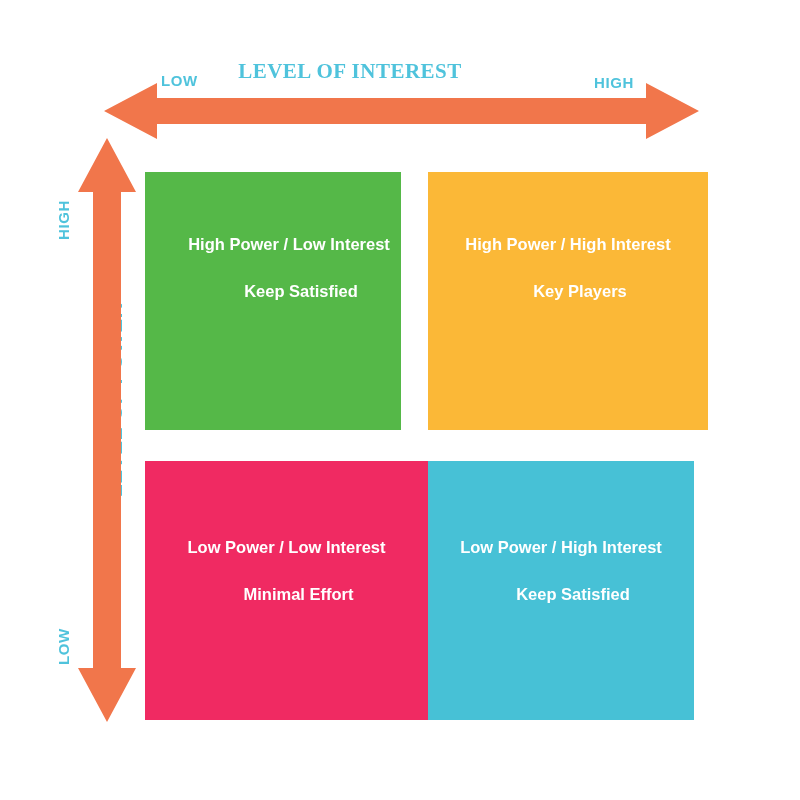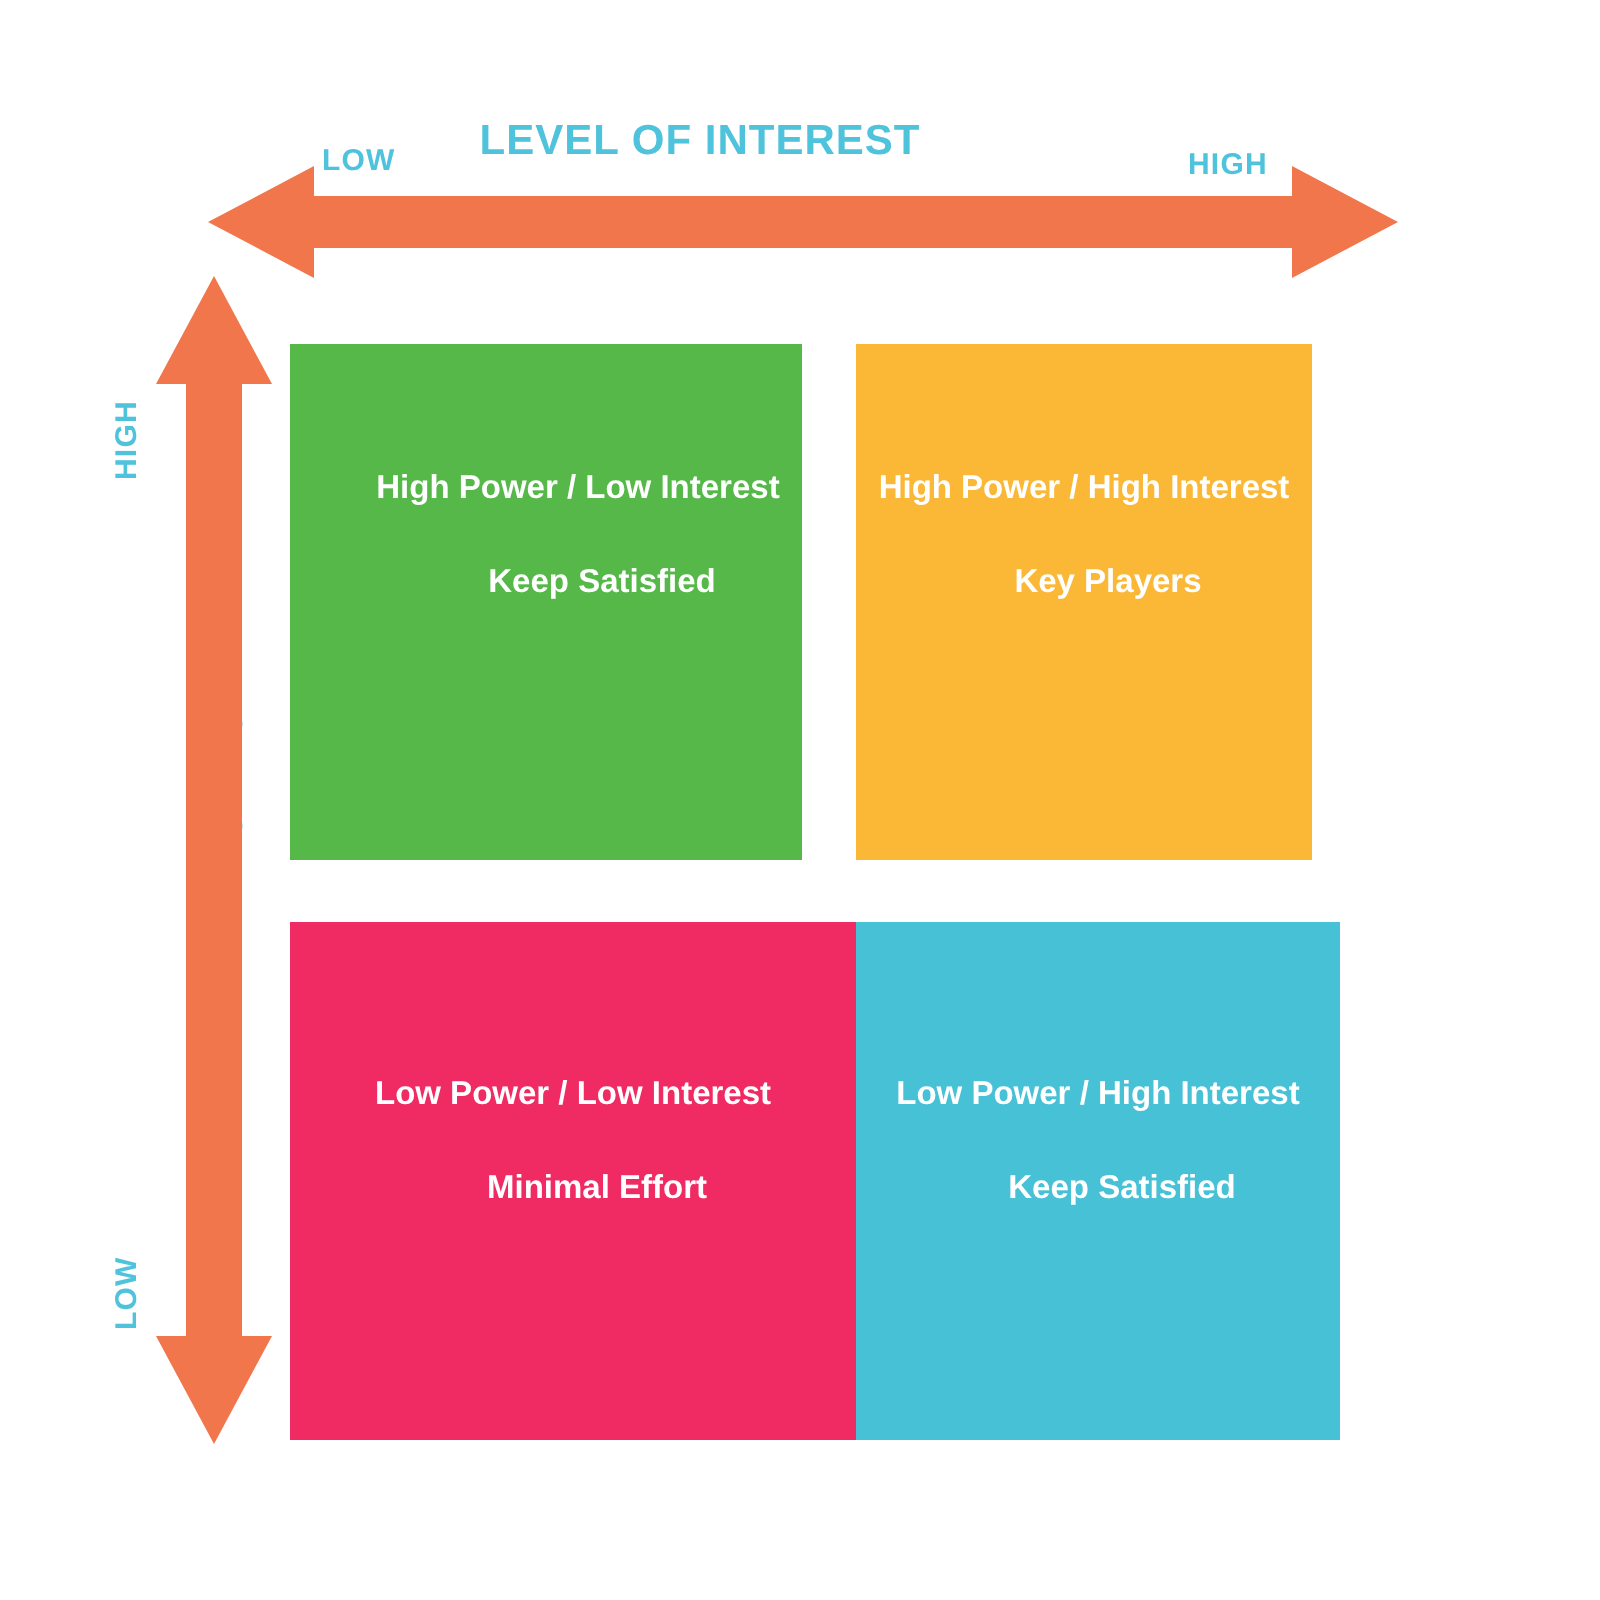--- a/index.html
+++ b/index.html
@@ -28,20 +28,21 @@
     font-weight: bold;
     letter-spacing: 0.5px;
     white-space: nowrap;
     font-size: 21px;
   }
   #x-axis-title {
     left: 0;
     top: 59px;
     width: 700px;
     text-align: center;
+    font-family: Liberation Serif, serif;
   }
   #y-axis-title {
     left: 0;
     top: 0;
     width: 800px;
     height: 800px;
     display: flex;
     align-items: center;
     justify-content: flex-start;
     padding-left: 0;
@@ -112,33 +113,33 @@
   }
   .q-line.q-sub { margin-top: 26px; padding-left: 24px; }
 
   #quad-tl {
     left: 145px; top: 172px; width: 256px; height: 258px;
     background: #55B848;
   }
   #quad-tl .q-inner { top: 62px; margin-left: 32px; }
 
   #quad-tr {
-    left: 428px; top: 172px; width: 228px; height: 258px;
+    left: 428px; top: 172px; width: 280px; height: 258px;
     background: #FBB837;
   }
   #quad-tr .q-inner { top: 62px; }
 
   #quad-bl {
     left: 145px; top: 461px; width: 283px; height: 259px;
     background: #F02A62;
   }
   #quad-bl .q-inner { top: 76px; }
 
   #quad-br {
-    left: 428px; top: 461px; width: 242px; height: 259px;
+    left: 428px; top: 461px; width: 266px; height: 259px;
     background: #47C1D6;
   }
   #quad-br .q-inner { top: 76px; }
 </style>
 </head>
 <body style="background: rgb(255, 255, 255);">
 
 <div id="diagram">
 
   <div>

